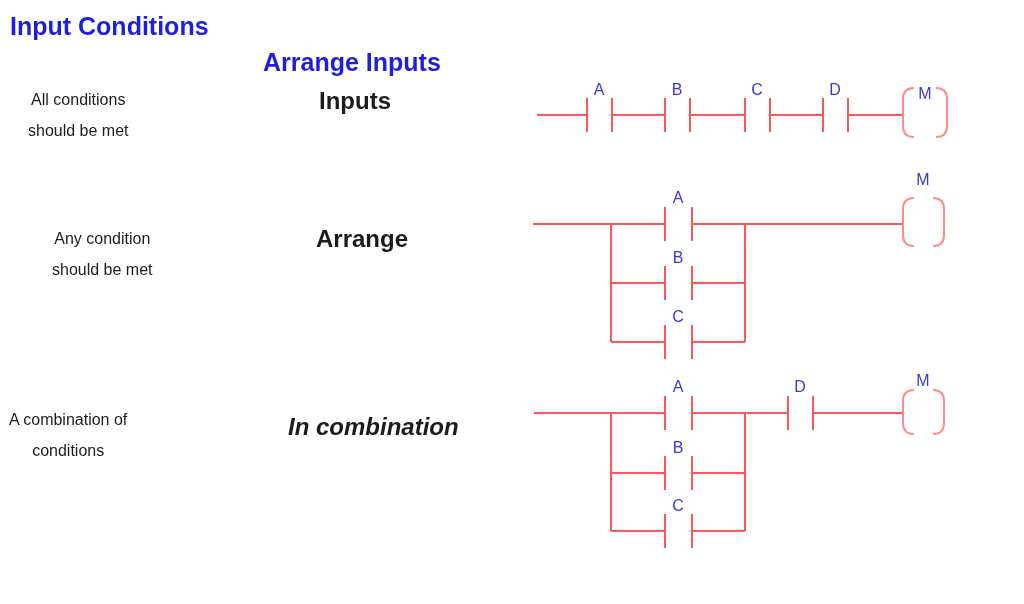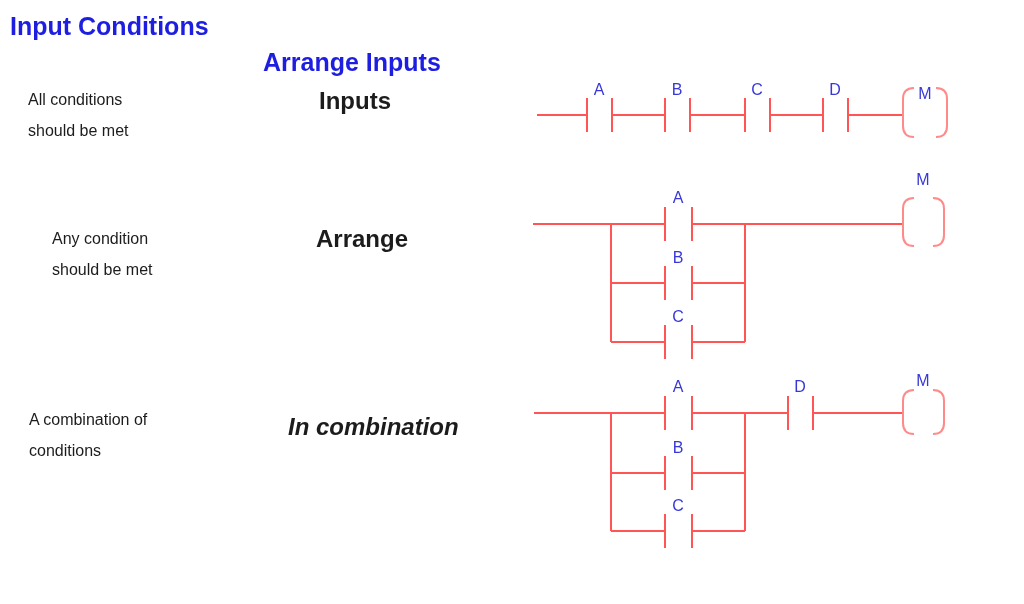--- a/index.html
+++ b/index.html
@@ -1,33 +1,33 @@
 <!DOCTYPE html>
 <html><head>
 <meta charset="utf-8">
 <style>
   html, body { margin:0; padding:0; background:#ffffff; }
   .canvas {
     position:relative; width:1024px; height:604px; background:#ffffff;
-    font-family:"Liberation Sans", sans-serif; overflow:hidden;
+    font-family:"Liberation Sans", sans-serif; overflow:hidden;text-align:center;
   }
   .hdr {
     position:absolute; top:12px; font-size:25px; font-weight:bold;
     color:#1e1ee0; white-space:nowrap;
   }
   .hdr-1 { left:10px; }
   .hdr-2 { left:263px;margin-top:36px; }
   .hdr-3 { left:577px; }
   .cond {
     position:absolute; font-size:16px; color:#1c1c1c; line-height:31px;
     white-space:pre-line;
   }
   .cond-1 { left:28px;  top:84px;  }
   .cond-2 { left:8px;  top:223px;margin-left:44px; }
-  .cond-3 { left:9px;   top:404px;margin-left:20px; }
+  .cond-3 { left:9px;   top:404px; }
   .arr {
     position:absolute; font-size:24px; font-weight:bold; color:#1c1c1c;
     white-space:nowrap;
   }
   .arr-1 { left:319px; top:87px;  }
   .arr-2 { left:316px; top:225px; }
   .arr-3 { left:288px; top:413px;font-style:italic; }
   .lad { position:absolute; left:530px; }
   .lad-1 { top:75px;  }
   .lad-2 { top:165px; }

